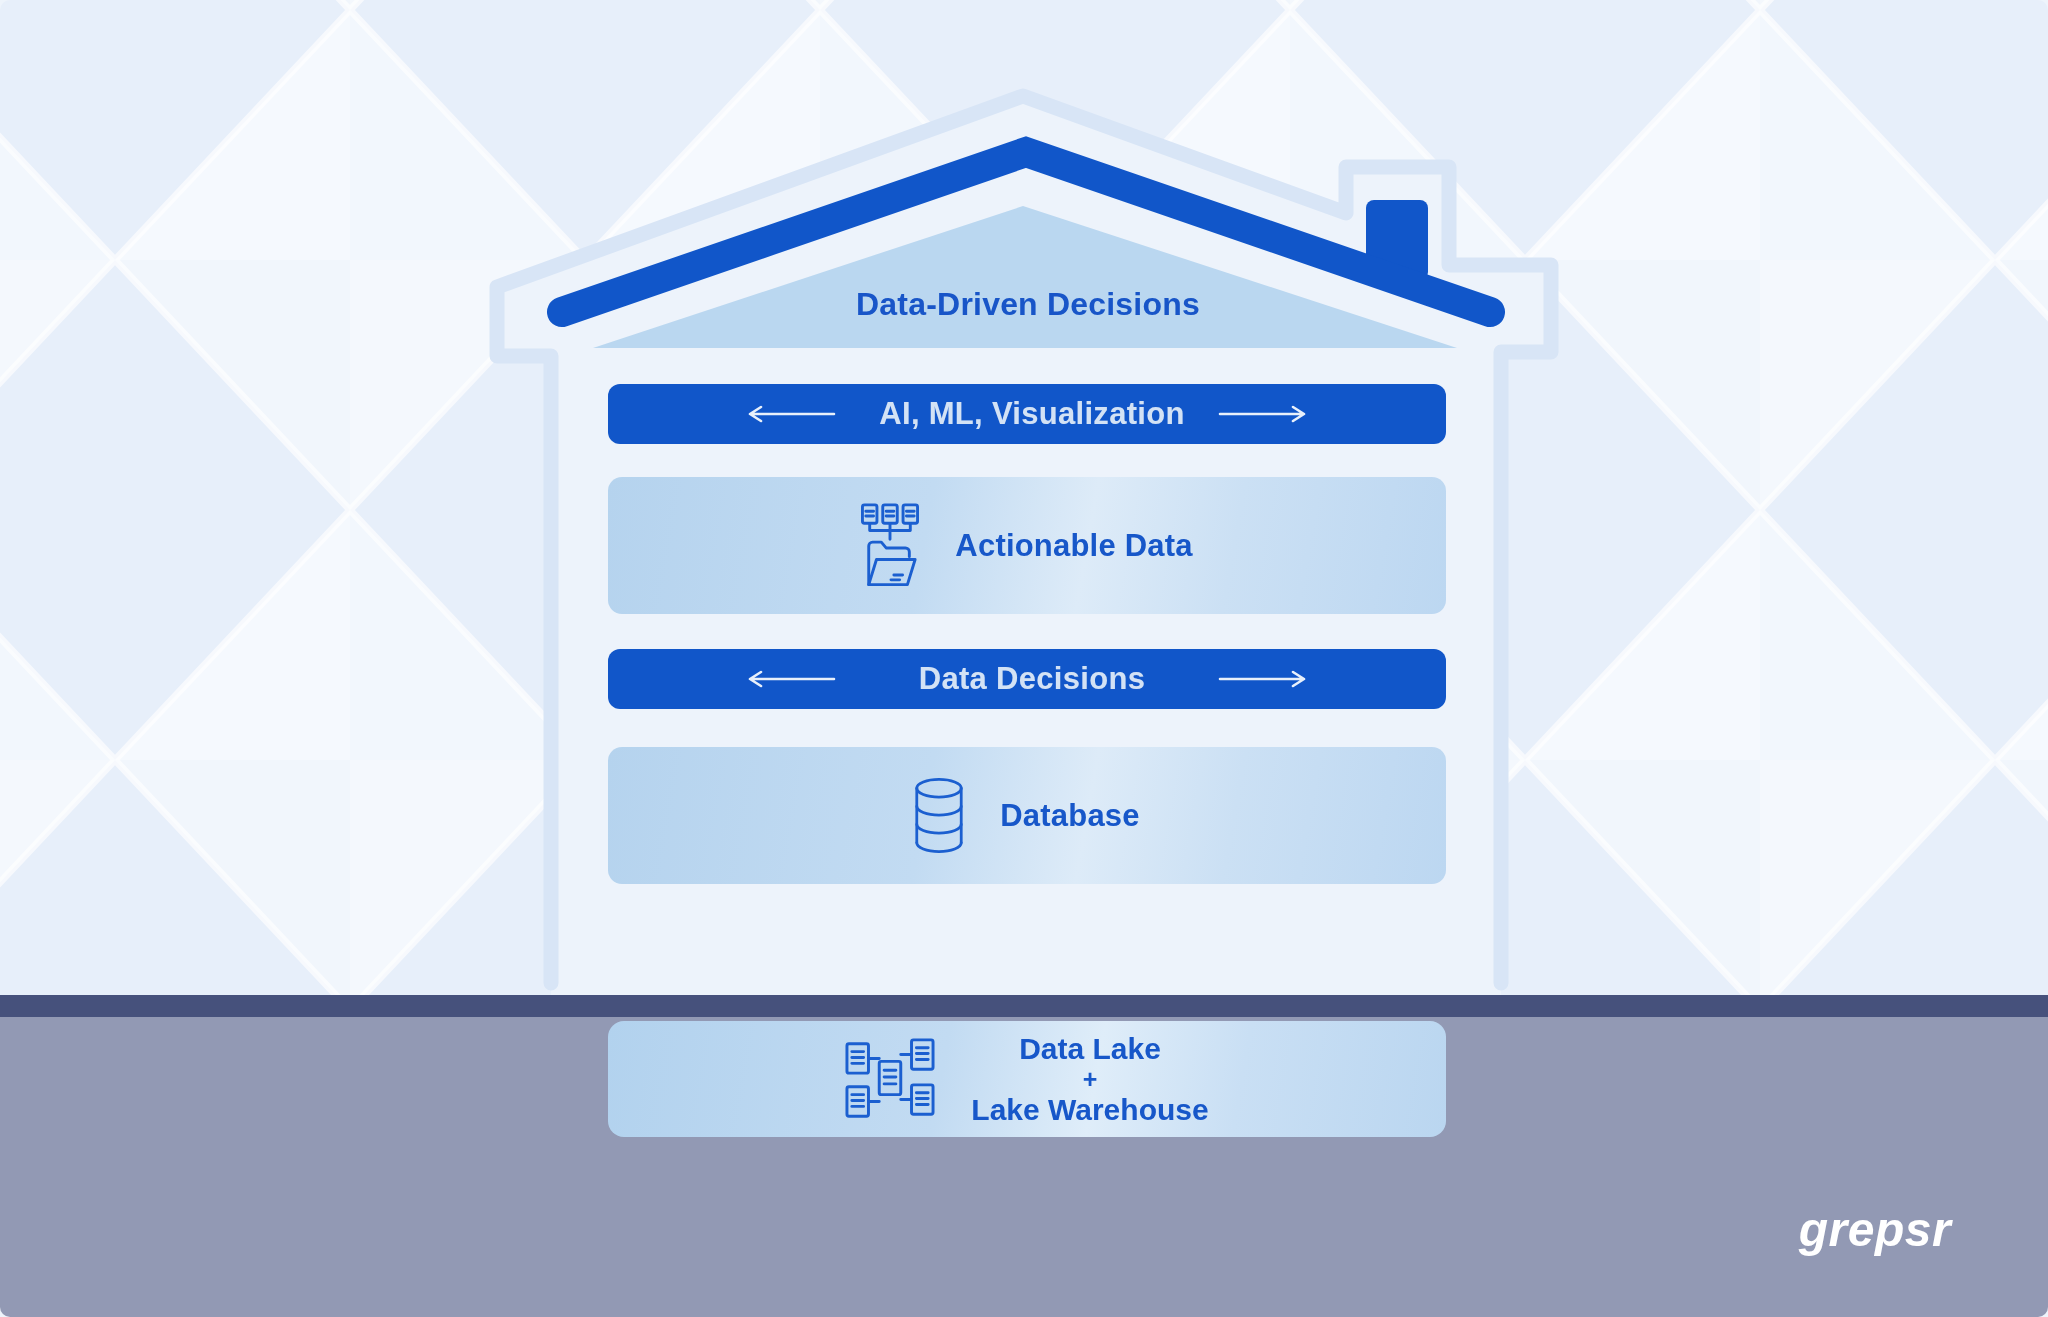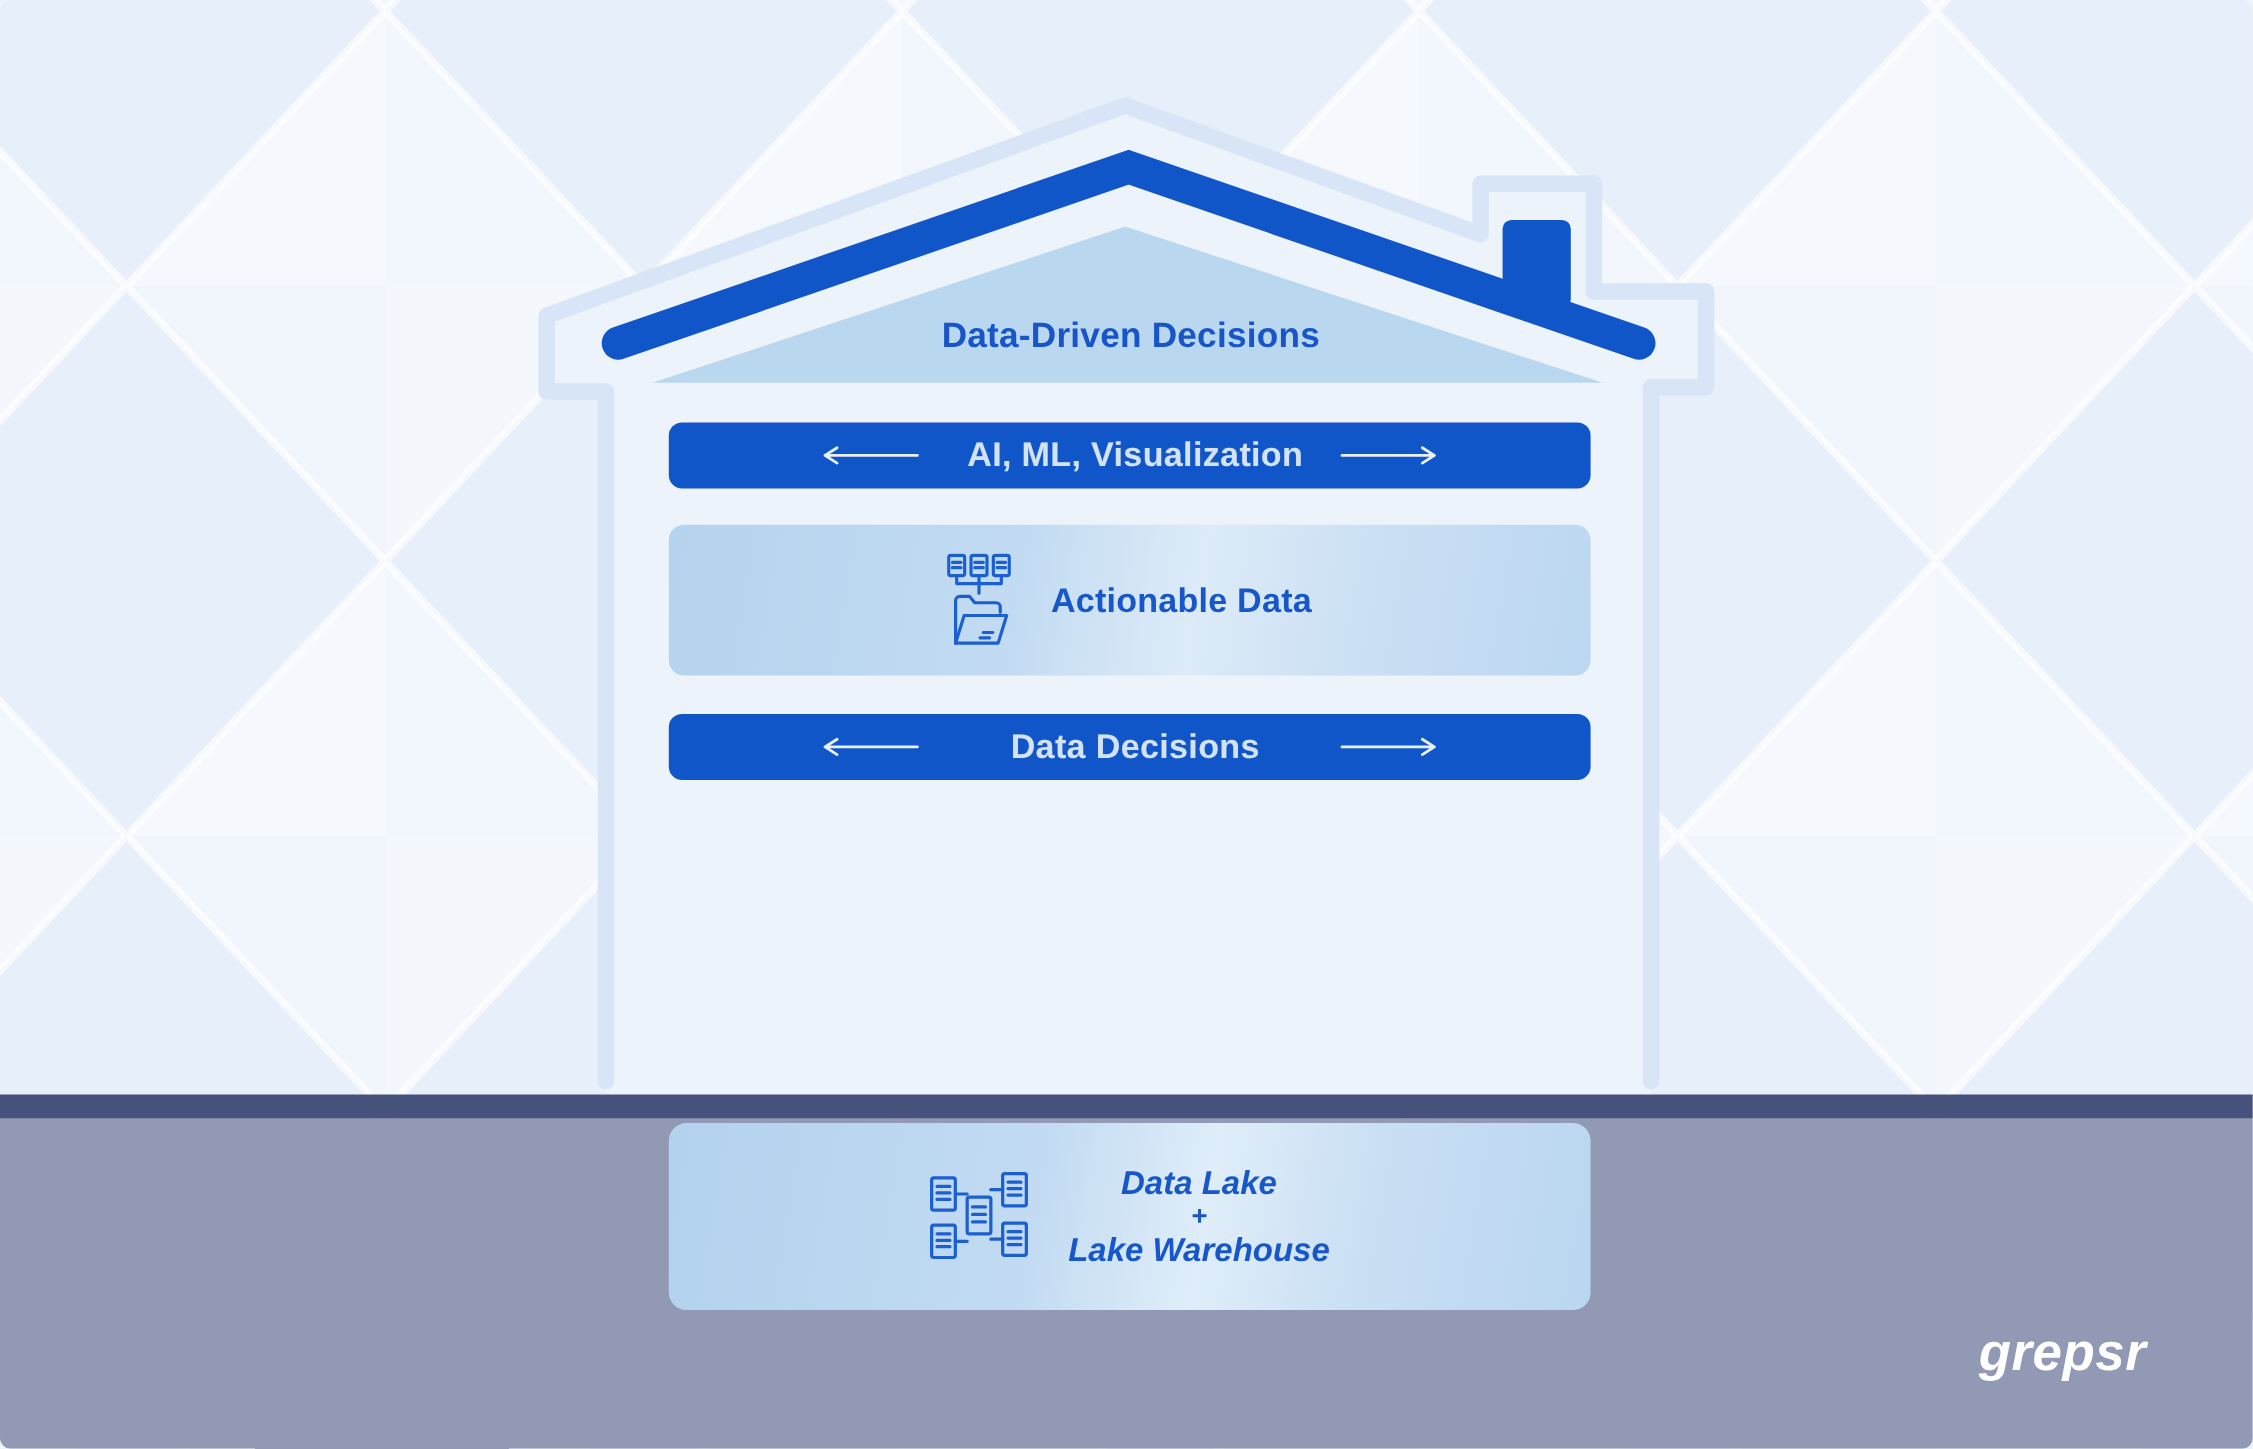--- a/index.html
+++ b/index.html
@@ -35,23 +35,23 @@
   .card-icon{color:#1b5fd0;flex:0 0 auto;}
   
   .roof-title{
     position:absolute;left:0;top:286px;width:2056px;text-align:center;
     color:#1855c8;font-size:32px;font-weight:700;letter-spacing:.2px;
   }
   
   .ground-line{position:absolute;left:0;top:995px;width:2048px;height:22px;background:#46517c;}
   .soil{position:absolute;left:0;top:1017px;width:2048px;height:300px;background:#9299b4;}
   .card3{
-    position:absolute;left:608px;top:1021px;width:838px;height:170px;border-radius:16px;
+    position:absolute;left:608px;top:1021px;width:838px;height:116px;border-radius:16px;
     background:linear-gradient(100deg,#b2d2ee 0%,#c2dbf2 40%,#dfedf9 58%,#c9dff4 75%,#bad6f0 100%);
-    display:flex;align-items:center;justify-content:center;font-style:italic;
+    display:flex;align-items:center;justify-content:center;
   }
   .card3 .stack{display:flex;flex-direction:column;align-items:center;line-height:1.18;}
   .card3 .line{color:#1757c9;font-size:30px;font-weight:700;}
   .card3 .plus{color:#1757c9;font-size:25px;font-weight:700;line-height:1.0;}
   
   .logo{
     position:absolute;left:1770px;top:1202px;width:210px;text-align:center;
     color:#ffffff;font-size:48px;font-weight:700;font-style:italic;letter-spacing:.5px;
   }
 </style>
@@ -123,20 +123,35 @@
   <div class="bar" style="top:649px;">
     <svg class="arrow left" viewBox="0 0 92 20">
       <path d="M4 10 H88 M15 3 L4 10 L15 17" fill="none" stroke="#e8f0fb" stroke-width="2.6" stroke-linecap="round" stroke-linejoin="round"></path>
     </svg>
     <span class="bar-label">Data Decisions</span>
     <svg class="arrow right" viewBox="0 0 92 20">
       <path d="M4 10 H88 M77 3 L88 10 L77 17" fill="none" stroke="#e8f0fb" stroke-width="2.6" stroke-linecap="round" stroke-linejoin="round"></path>
     </svg>
   </div>
 
+  <div class="card" style="top:747px;height:137px;">
+    <span class="card-inner">
+      <svg class="card-icon" width="50" height="78" viewBox="0 0 54 84">
+        <g fill="none" stroke="currentColor" stroke-width="3" stroke-linecap="round">
+          <ellipse cx="27" cy="12" rx="24" ry="9.5"></ellipse>
+          <path d="M3 12 V71"></path>
+          <path d="M51 12 V71"></path>
+          <path d="M3 31.5 a24 9.5 0 0 0 48 0"></path>
+          <path d="M3 51 a24 9.5 0 0 0 48 0"></path>
+          <path d="M3 71 a24 9.5 0 0 0 48 0"></path>
+        </g>
+      </svg>
+      <span class="card-label">Database</span>
+    </span>
+  </div>
 
 
   <div class="ground-line"></div>
   <div class="soil"></div>
 
   <div class="card3">
     <span class="card-inner">
       <svg class="card-icon" width="90" height="94" viewBox="0 0 92 96">
         <g fill="none" stroke="currentColor" stroke-width="3" stroke-linecap="round" stroke-linejoin="round">
           <rect x="2" y="12" width="22" height="30" rx="2"></rect>

